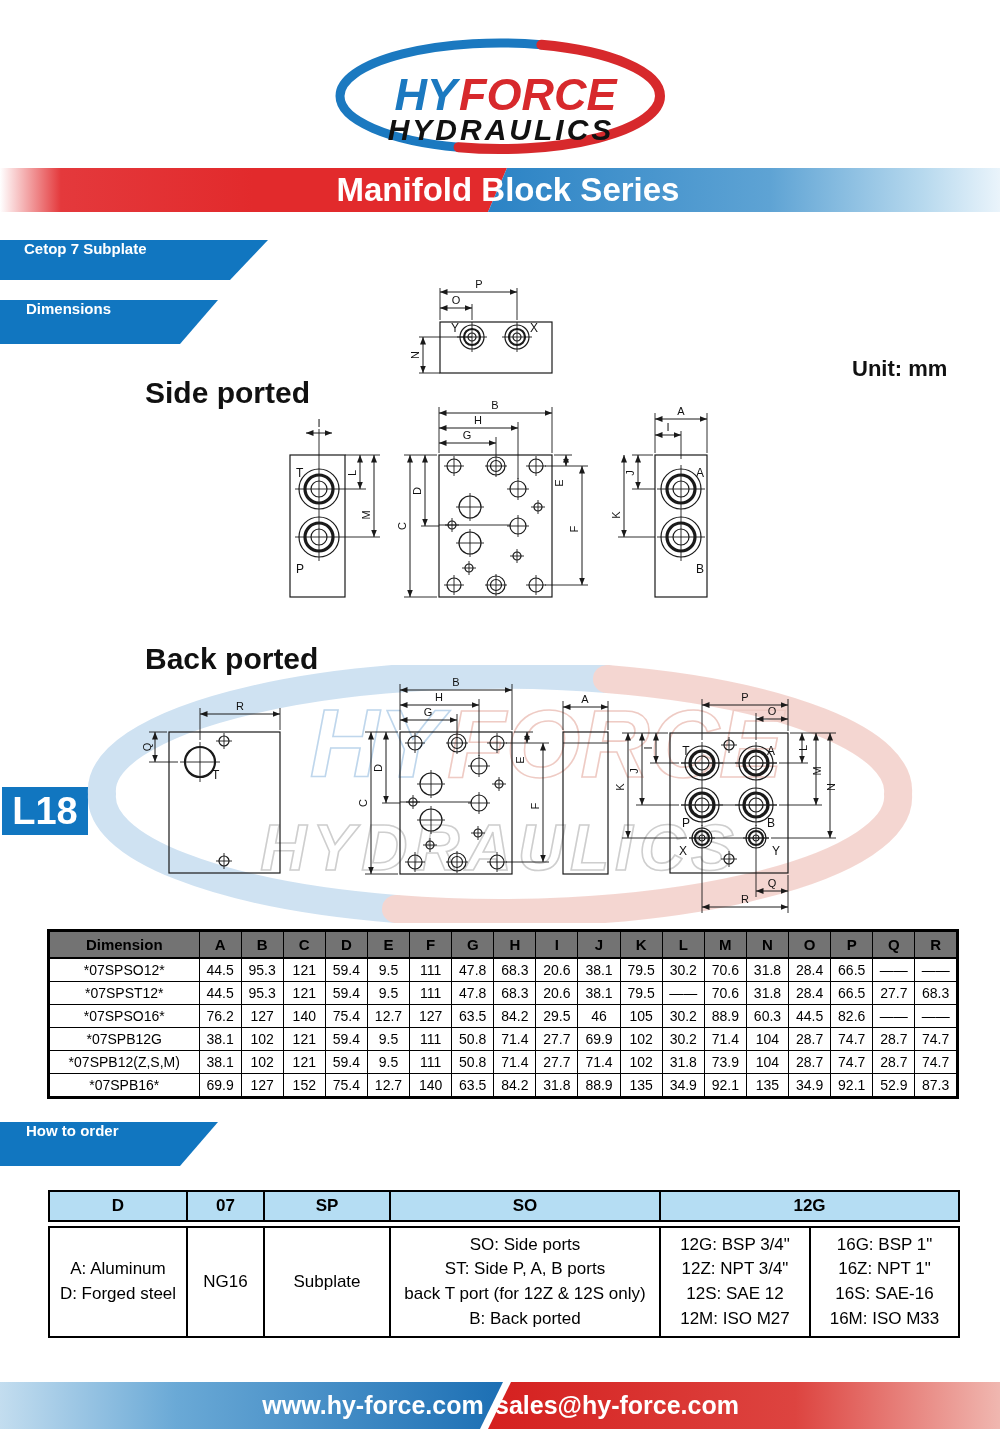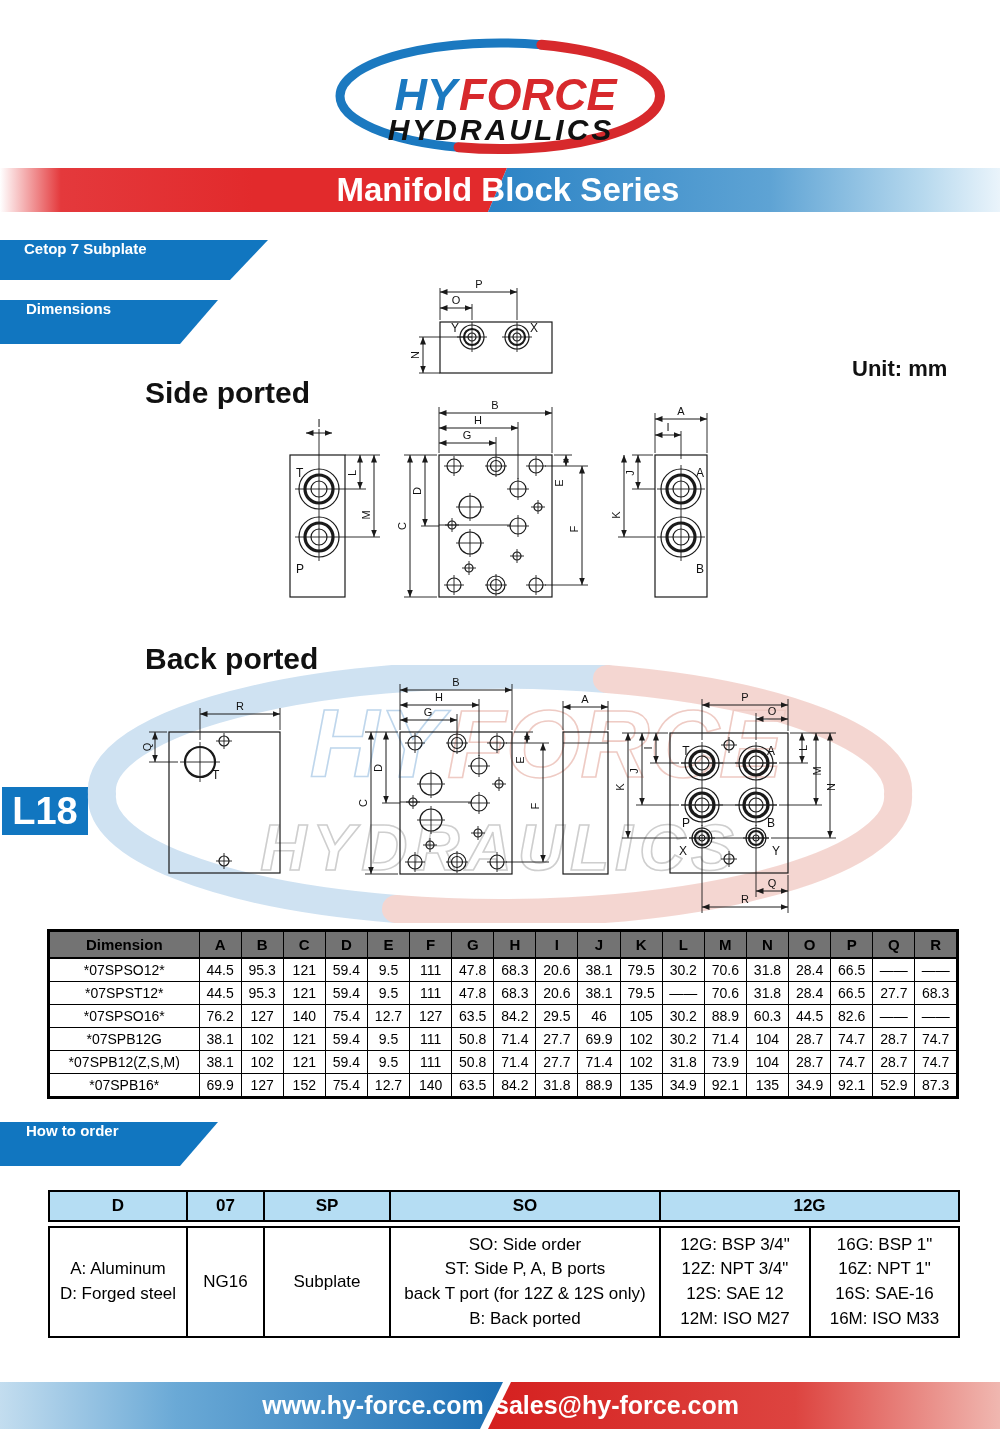--- a/index.html
+++ b/index.html
@@ -576,21 +576,21 @@
         <td class="body">
               <div>
                 <div>A: Aluminum</div>
                 <div>D: Forged steel</div>
               </div>
             </td>
         <td class="body">NG16</td>
         <td class="body">Subplate</td>
         <td class="body">
               <div>
-                <div>SO: Side order</div>
+                <div>SO: Side ports</div>
                 <div>ST: Side P, A, B ports</div>
                 <div>back T port (for 12Z &amp; 12S only)</div>
                 <div>B: Back ported</div>
               </div>
             </td>
         <td class="body">
               <div>
                 <div>12G: BSP 3/4"</div>
                 <div>12Z: NPT 3/4"</div>
                 <div>12S: SAE 12</div>

